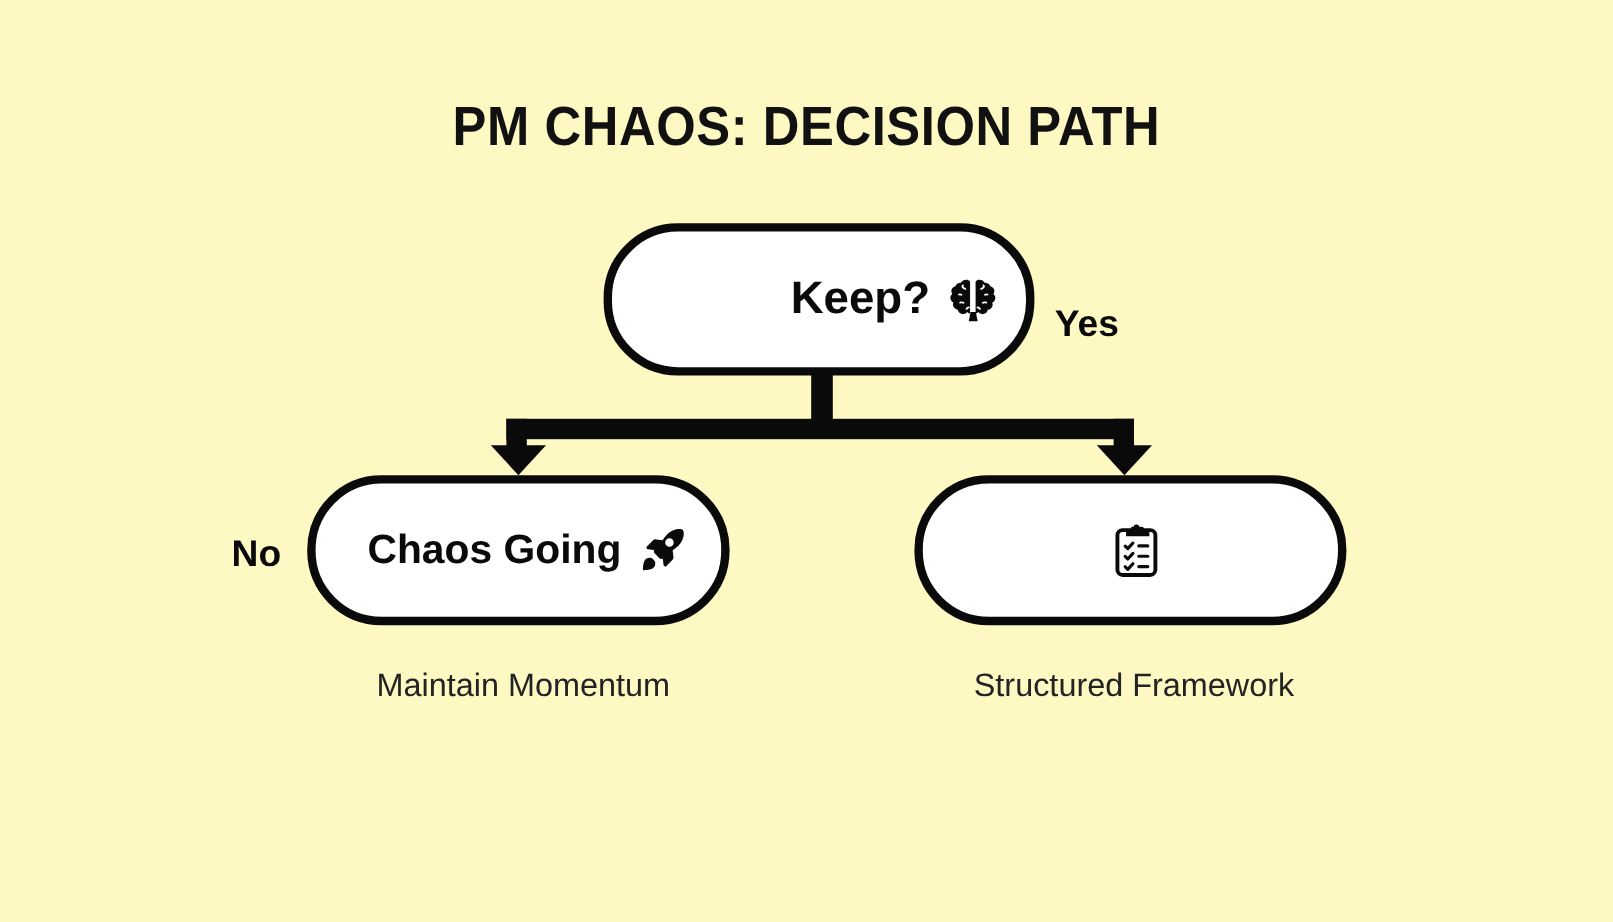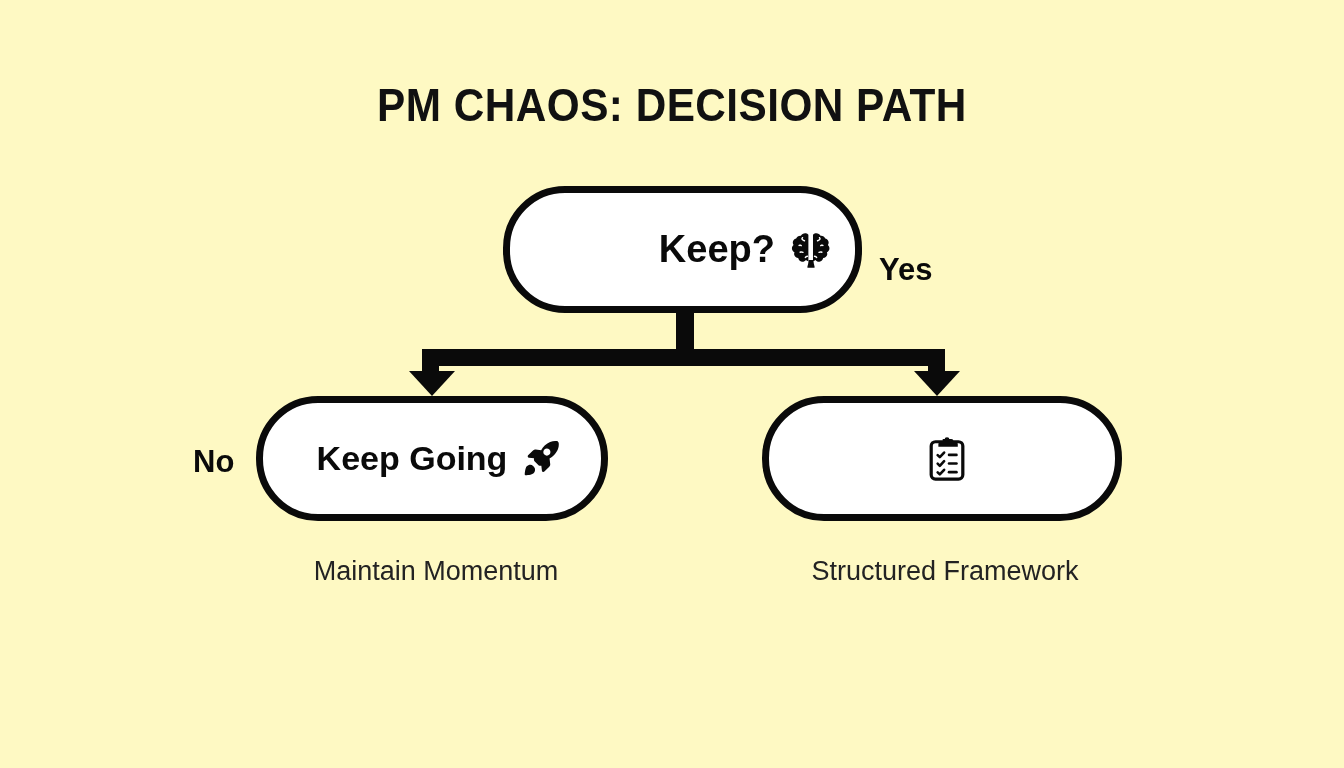--- a/index.html
+++ b/index.html
@@ -162,21 +162,21 @@
       </span>
     </span>
   </div>
 
   <span class="edge-label" id="edge-label-yes">Yes</span>
 
   <span class="edge-label" id="edge-label-no">No</span>
 
   <div class="node" id="node-left">
     <span class="node-label">
-      <span>Keep Going</span>
+      <span>Chaos Going</span>
       <span class="node-icon">
         <svg width="42" height="42" viewBox="0 0 64 64" aria-hidden="true">
           <g transform="rotate(0 32 32)">
             <path fill="#0a0a0a" d="M56.8 6.4c-.2-.8-.9-1.5-1.7-1.7-4.6-1-12.4.2-19 6.8-2.2 2.2-4 4.6-5.4 7l-8.3-1c-1.5-.2-3 .3-4.1 1.4l-7.5 7.5c-.6.6-.8 1.5-.5 2.3.3.8 1 1.3 1.9 1.4l7.6.9c-.3 1.3-.2 2.7.4 3.9l6.9 6.9c1.2.6 2.6.7 3.9.4l.9 7.6c.1.9.6 1.6 1.4 1.9.8.3 1.7.1 2.3-.5l7.5-7.5c1.1-1.1 1.6-2.6 1.4-4.1l-1-8.3c2.4-1.4 4.8-3.2 7-5.4 6.6-6.6 7.8-14.4 6.8-19zM43.3 25.3c-2.1 2.1-5.6 2.1-7.7 0-2.1-2.1-2.1-5.6 0-7.7 2.1-2.1 5.6-2.1 7.7 0 2.1 2.1 2.1 5.6 0 7.7z"></path>
             <path fill="#0a0a0a" d="M18.4 42.5c-2.6-2.6-7.3-1.7-9.6.7-2.6 2.6-3.1 11.4-3.1 12.4 0 .6.5 1.1 1.1 1.1 1 0 9.8-.5 12.4-3.1 2.4-2.3 3.3-7 .7-9.6z"></path>
           </g>
         </svg>
       </span>
     </span>
   </div>

